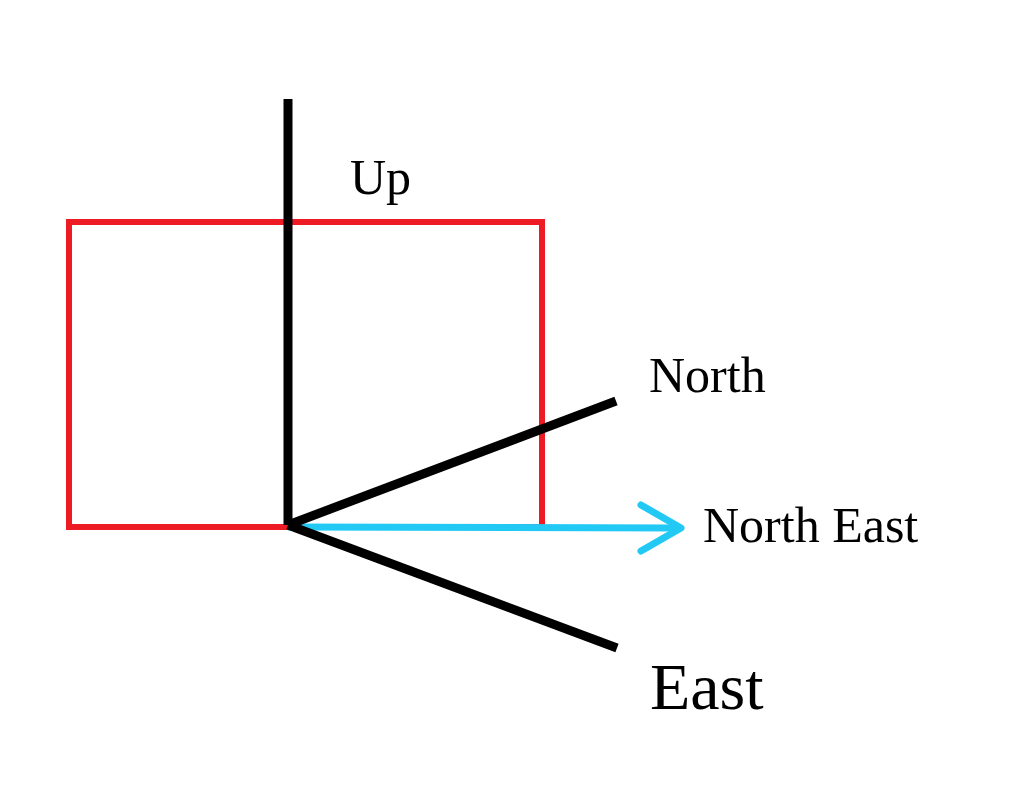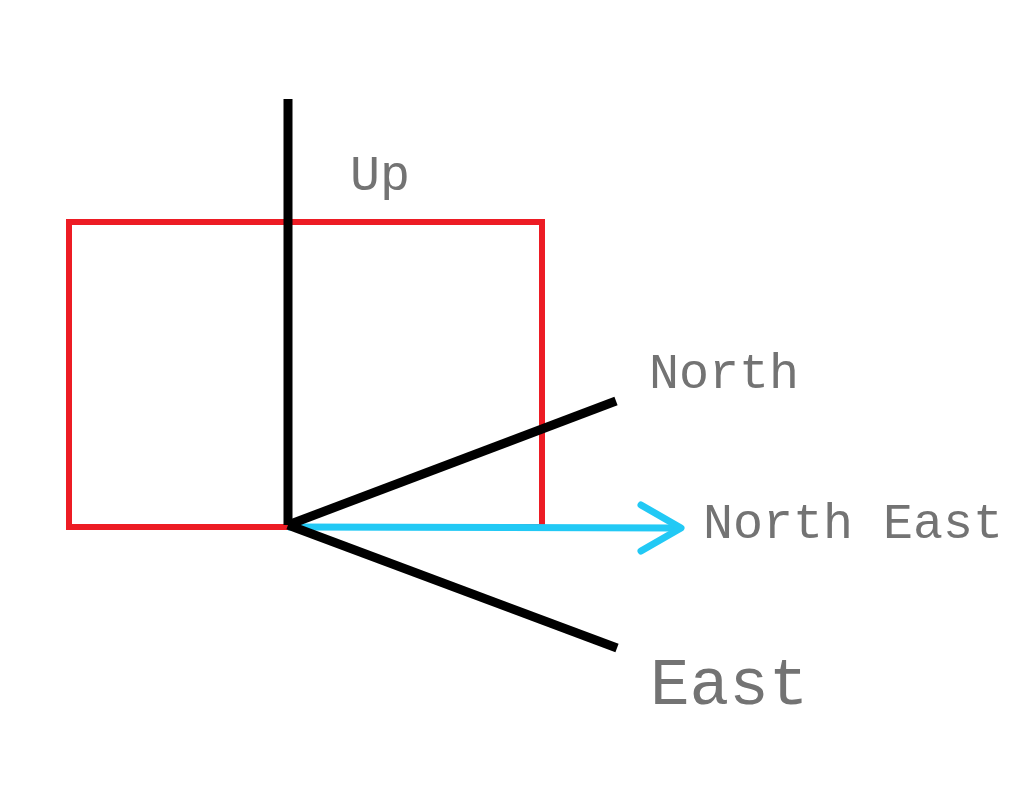--- a/index.html
+++ b/index.html
@@ -23,22 +23,22 @@
   #diagram-svg {
     position: absolute;
     left: 0;
     top: 0;
     width: 1024px;
     height: 789px;
     display: block;
   }
   .axis-label {
     position: absolute;
-    font-family: Liberation Mono, monospace;
-    color: #737373;
+    font-family: Liberation Serif, serif;
+    color: #000000;
     white-space: nowrap;
     line-height: 1;
     font-weight: 400;
     text-align: center;
   }
   #label-up {
     left: 350px;
     top: 152px;
     font-size: 50px;
   }

